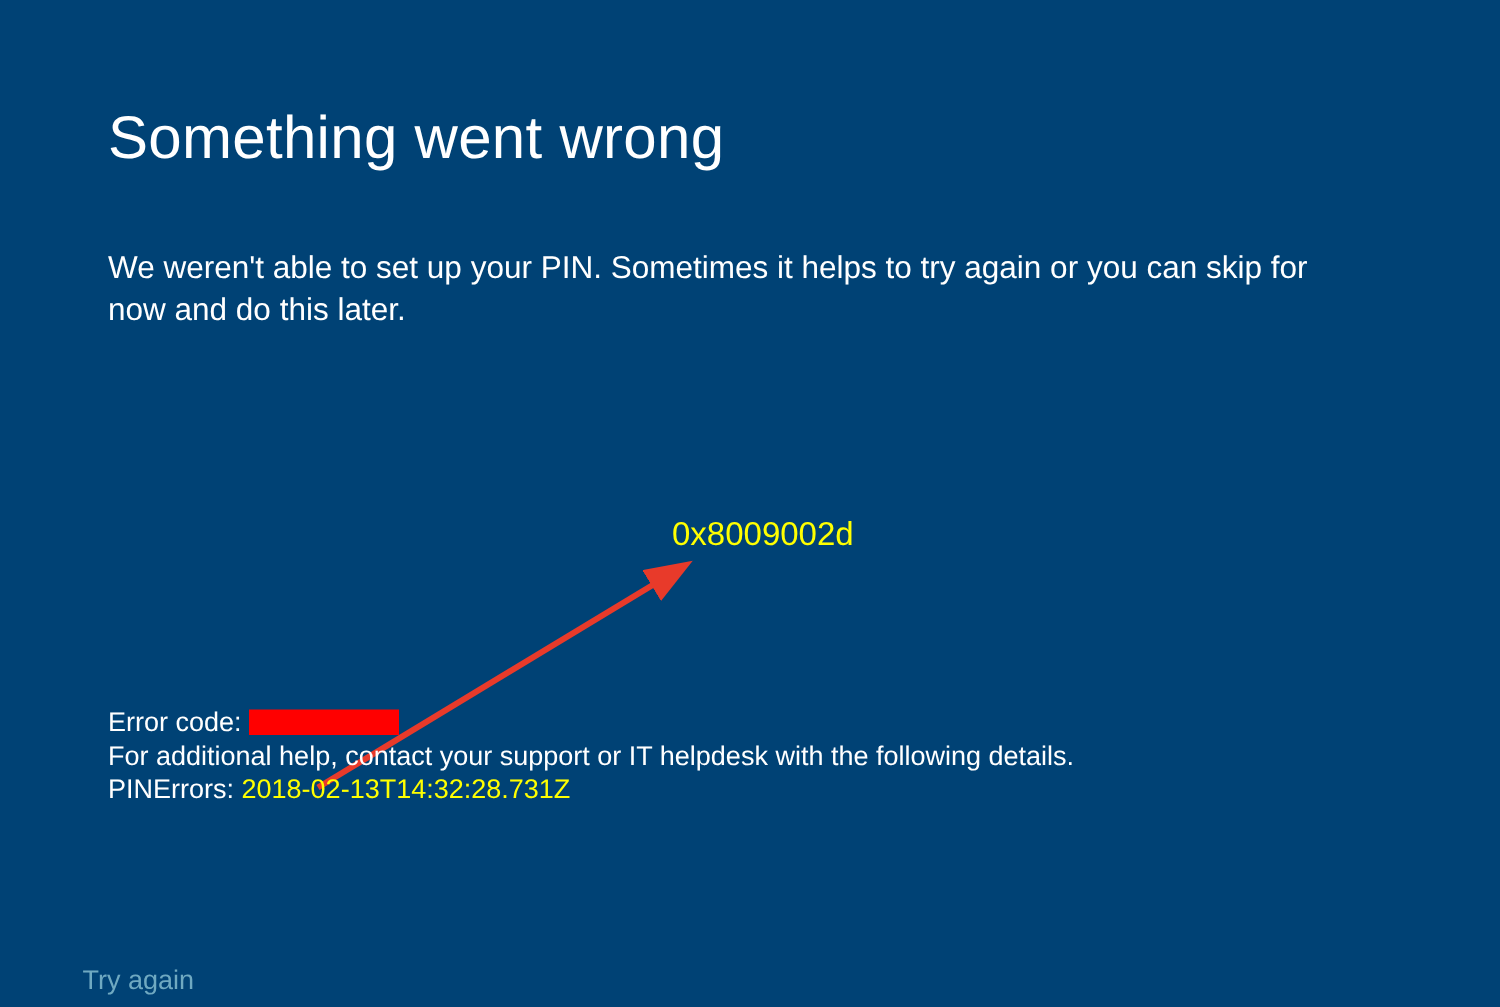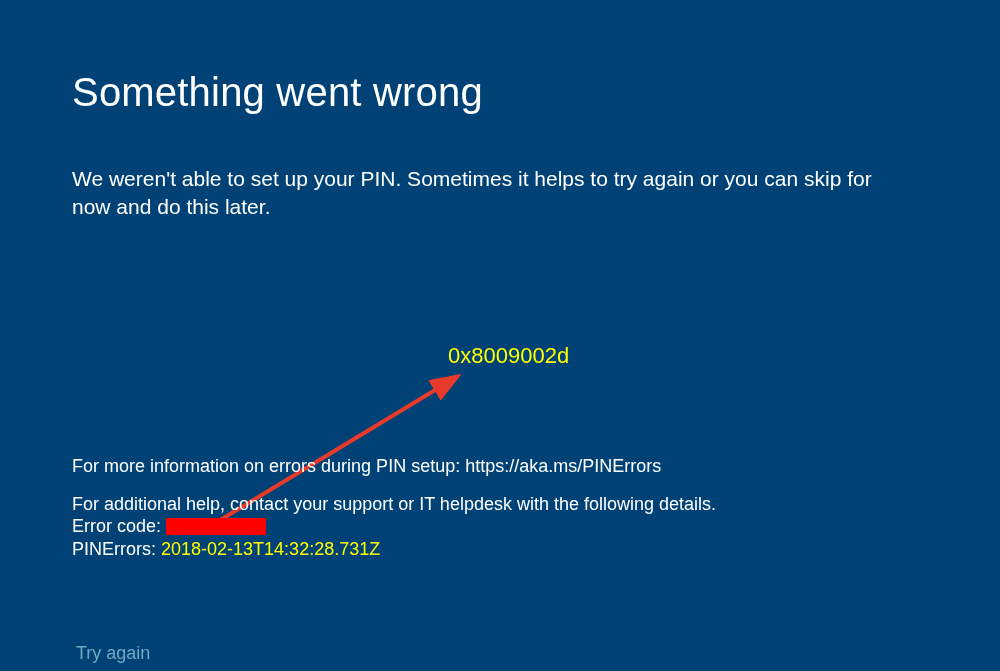--- a/index.html
+++ b/index.html
@@ -67,21 +67,21 @@
       background-color: #ff0000;
       width: 100px;
       height: 17px;
       vertical-align: middle;
       position: relative;
       top: -1px;
     }
     .action-link {
       position: absolute;
       top: 643px;
-      left: 76px;
+      left: 55px;
       font-size: 18px;
       color: #6fa9c1;
       cursor: pointer;
       font-weight: 400;
     }
   </style>
 </head>
 <body>
 
 <h1 class="title">Something went wrong</h1>
@@ -93,26 +93,25 @@
 <svg class="arrow-svg" viewBox="0 0 280 160">
   <defs>
     <marker id="arrowhead" markerWidth="8" markerHeight="8" refX="6" refY="3" orient="auto">
       <polygon points="0 0, 8 3, 0 6" fill="#e83a2a"></polygon>
     </marker>
   </defs>
   <line x1="12" y1="155" x2="255" y2="8" stroke="#e83a2a" stroke-width="4" marker-end="url(#arrowhead)"></line>
 </svg>
 
 <div class="info-section">
-  <div class="info-line">For more information on errors during PIN setup: https://aka.ms/PINErrors</div>
   <div class="info-spacer"></div>
-  <div class="info-line">For additional help, contact your support or IT helpdesk with the following details.</div>
   <div class="info-line">
     <span>Error code:</span>
     <span class="redacted"></span>
   </div>
+  <div class="info-line">For additional help, contact your support or IT helpdesk with the following details.</div>
   <div class="info-line">
     <span>PINErrors:</span>
     <span class="yellow-value">2018-02-13T14:32:28.731Z</span>
   </div>
 </div>
 
 <div class="action-link">Try again</div>
 
 </body></html>

